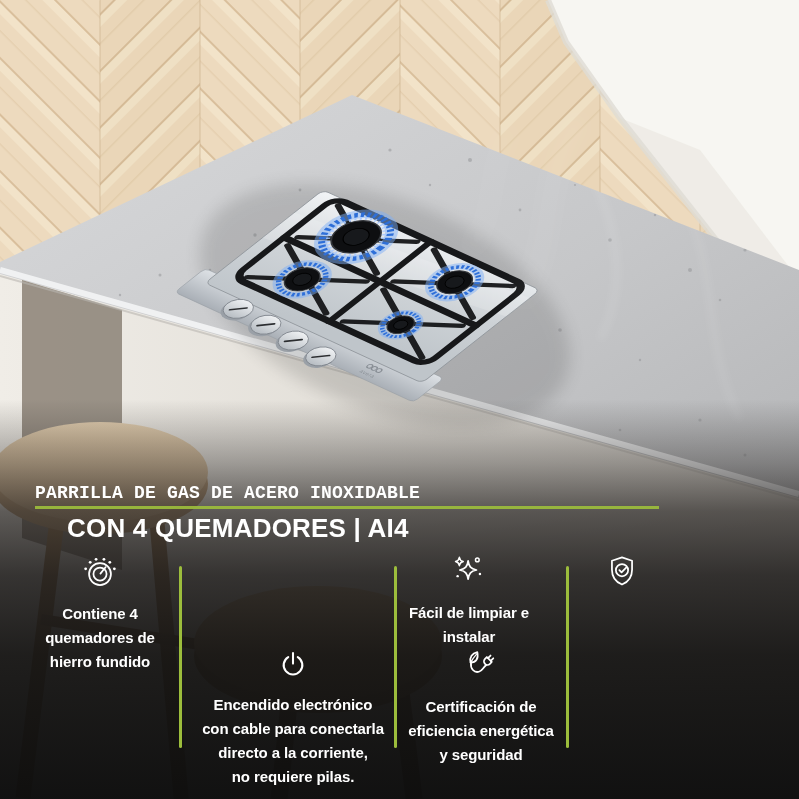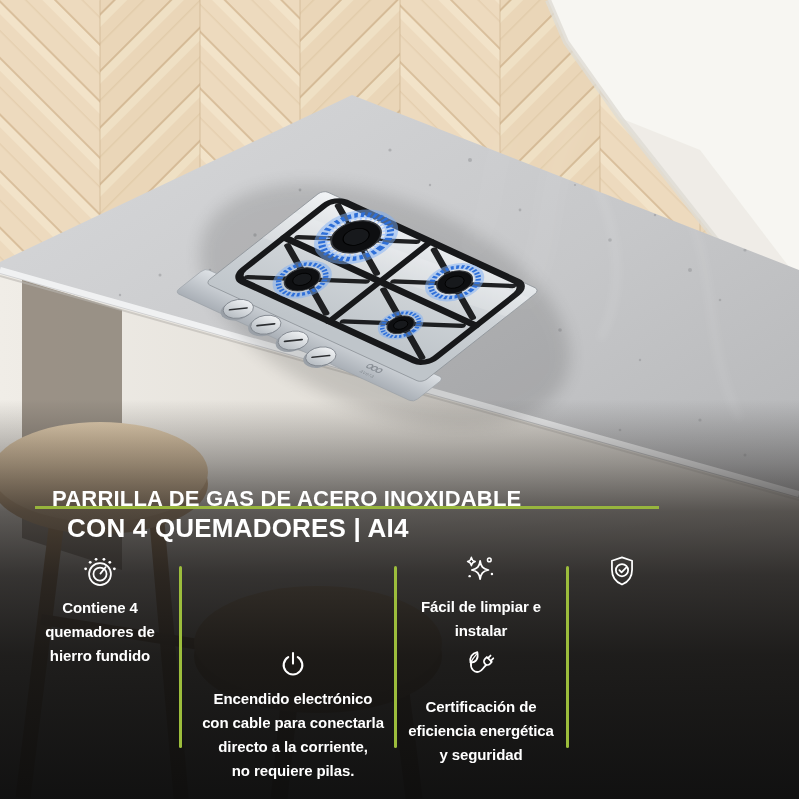--- a/index.html
+++ b/index.html
@@ -12,29 +12,29 @@
     position:absolute;inset:0;pointer-events:none;
     background:linear-gradient(180deg,
       rgba(30,28,26,0) 50%,
       rgba(45,42,40,0.40) 58%,
       rgba(38,35,33,0.72) 64%,
       rgba(28,26,25,0.88) 72%,
       rgba(20,19,18,0.95) 82%,
       rgba(13,13,13,0.98) 100%);
   }
   .content{position:absolute;inset:0;color:#fff;}
-  .title-l1{position:absolute;left:52px;top:471px;font-size:22px;font-weight:700;letter-spacing:0.2px;white-space:pre;}
+  .title-l1{position:absolute;left:35px;top:471px;font-size:18px;font-weight:700;letter-spacing:0.2px;white-space:pre;font-family:Liberation Mono, monospace;}
   .title-rule{position:absolute;left:35px;top:506px;width:624px;height:3px;background:#9cbd3c;opacity:.92;}
   .title-l2{position:absolute;left:35px;top:496px;font-size:26px;font-weight:700;letter-spacing:0.2px;white-space:pre;margin-left:32px;}
   .feat{position:absolute;text-align:center;}
   .feat .ic{display:block;margin:0 auto;}
-  .feat-label{margin-top:4px;font-size:15px;font-weight:700;line-height:24px;letter-spacing:-0.1px;white-space:pre;}
+  .feat-label{margin-top:10px;font-size:15px;font-weight:700;line-height:24px;letter-spacing:-0.1px;white-space:pre;}
   .f1{left:15px;top:550px;width:170px;}
   .f2{left:190px;top:549px;width:200px;}
-  .f3{left:400px;top:549px;width:162px;}
+  .f3{left:388px;top:549px;width:162px;}
   .f4{left:557px;top:550px;width:130px;}
   .f5{left:15px;top:642px;width:170px;}
   .f5 .feat-label{margin-top:12px;}
   .f6{left:186px;top:645px;width:214px;}
   .f6 .feat-label{}
   .f7{left:396px;top:642px;width:170px;}
   .f7 .feat-label{margin-top:11px;}
   .vdiv{position:absolute;top:566px;height:182px;width:2.5px;background:#9cbd3c;border-radius:2px;}
   .d1{left:179px;} .d2{left:394px;} .d3{left:566px;}
 </style>

